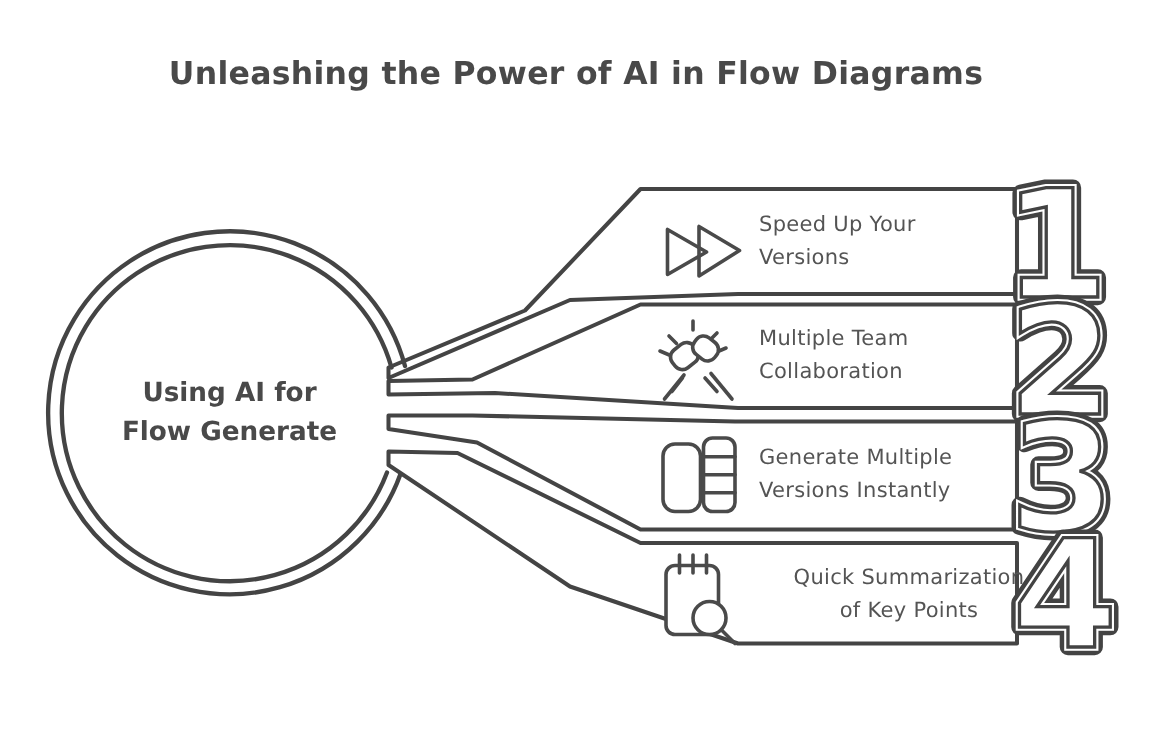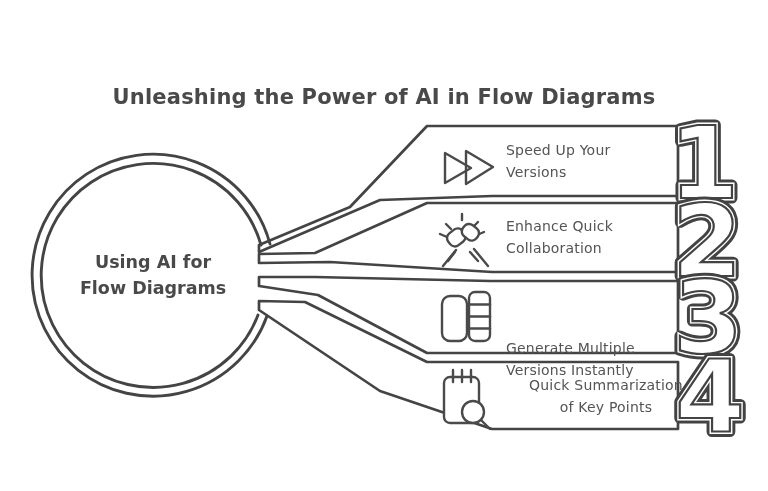--- a/index.html
+++ b/index.html
@@ -7,35 +7,35 @@
     width:768px; height:491px; position:relative; overflow:hidden;
     background:#ffffff;
     font-family:"DejaVu Sans", sans-serif;
   }
   .stage { position:absolute; inset:0; }
   svg.diagram { position:absolute; left:0; top:0; }
 
   .title {
     position:absolute; top:37px; left:0; width:768px;
     text-align:center; font-size:21px; font-weight:700;
-    letter-spacing:0.2px; color:#494949;margin-top:48px;
+    letter-spacing:0.2px; color:#494949;
   }
   .circle-label {
     position:absolute; left:53px; top:249px; width:200px;
     text-align:center; font-size:17.5px; line-height:26px; font-weight:700;
     color:#494949; white-space:pre-line;
   }
   .step-label {
     position:absolute; left:506px; width:200px;
     font-size:14px; line-height:21.5px; color:#545454;
     letter-spacing:0.2px; white-space:pre-line;
   }
   .step-label.s1 { top:140px; }
   .step-label.s2 { top:216px; }
-  .step-label.s3 { top:295px;margin-top:43px; }
+  .step-label.s3 { top:295px; }
   .step-label.s4 { top:375px;text-align:center; }
 
   .shape  { fill:#ffffff; stroke:#444444; stroke-width:2.7; stroke-linejoin:round; }
   .ring   { fill:none;    stroke:#444444; stroke-width:2.9; stroke-linecap:round; }
   .icon   { fill:none;    stroke:#4a4a4a; stroke-width:2.4; stroke-linejoin:round; stroke-linecap:round; }
   .icon .fillw { fill:#ffffff; }
 
   .num { font-family:"DejaVu Sans", sans-serif; font-weight:700; font-size:100px; }
   .num-outer { fill:none;    stroke:#434343; stroke-width:11;  stroke-linejoin:round; }
   .num-mid   { fill:#ffffff; stroke:#ffffff; stroke-width:5; }
@@ -110,24 +110,24 @@
     <g>
       <text class="num num-outer" x="710" y="431" text-anchor="middle">4</text>
       <text class="num num-mid" x="710" y="431" text-anchor="middle">4</text>
       <text class="num num-inner" x="710" y="431" text-anchor="middle">4</text>
     </g>
   </svg>
 
   <div class="title">Unleashing the Power of AI in Flow Diagrams</div>
 
   <div class="circle-label">Using AI for
-Flow Diagrams</div>
+Flow Generate</div>
 
   <div class="step-label s1">Speed Up Your
 Versions</div>
-  <div class="step-label s2">Enhance Quick
+  <div class="step-label s2">Multiple Team
 Collaboration</div>
   <div class="step-label s3">Generate Multiple
 Versions Instantly</div>
   <div class="step-label s4">Quick Summarization
 of Key Points</div>
 
 </div>
 
 </body></html>

